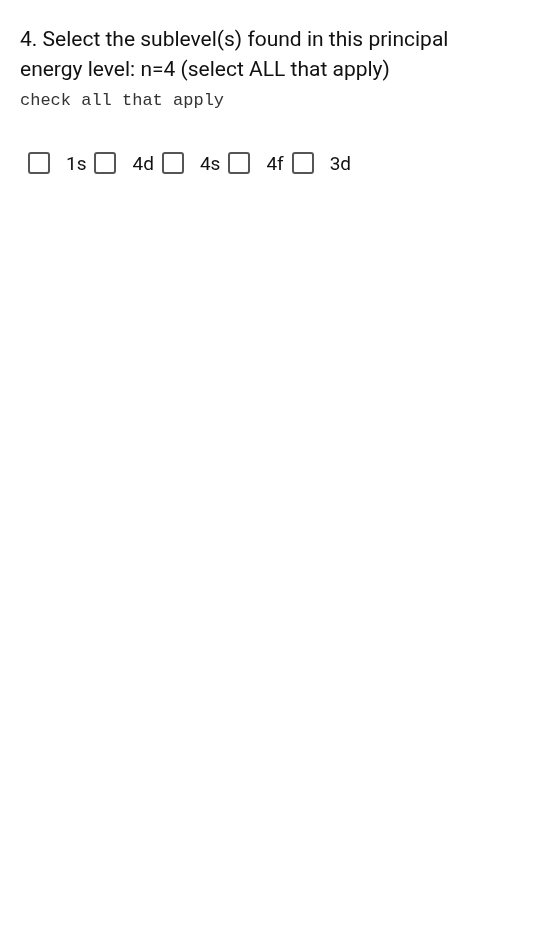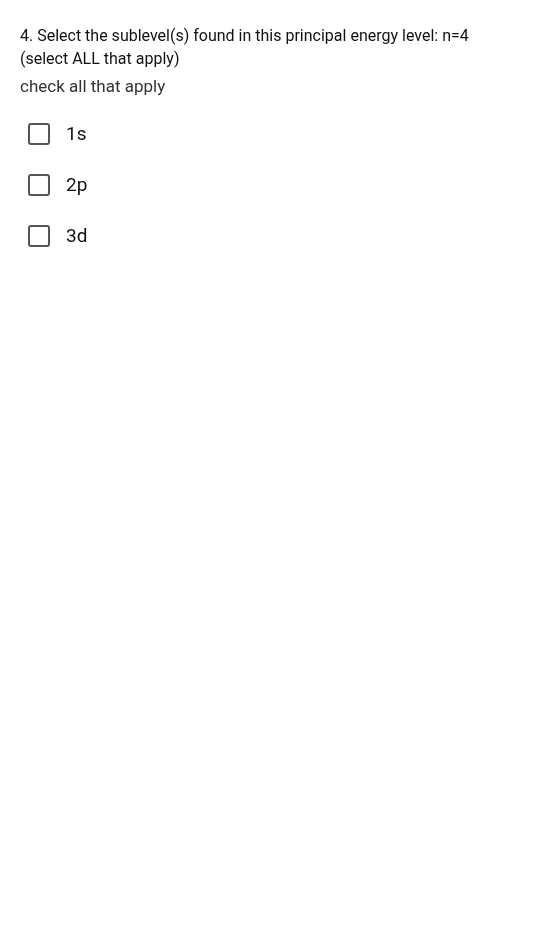--- a/index.html
+++ b/index.html
@@ -12,36 +12,36 @@
       width: 535px;
       min-height: 930px;
       background-color: #ffffff;
       font-family: 'Roboto', Arial, sans-serif;
       font-size: 18px;
       color: #1a1a1a;
       padding: 24px 20px;
     }
 
     .question-text {
-      font-size: 16px;
+      font-size: 21px;
       line-height: 1.45;
       margin-bottom: 6px;
       color: #111111;
     }
 
     .subtext {
       font-size: 17px;
       color: #333333;
-      margin-bottom: 12px;
+      margin-bottom: 28px;
+      font-family: Liberation Mono, monospace;
     }
 
     .options-list {
       list-style: none;
       display: flex;
-      flex-direction: column;
       gap: 0;
     }
 
     .option-item {
       display: flex;
       align-items: center;
       padding: 14px 0 14px 8px;
       cursor: pointer;
       border-bottom: none;
     }
@@ -77,20 +77,28 @@
 <p class="question-text">4. Select the sublevel(s) found in this principal energy level: n=4   (select ALL that apply)</p>
 
 <p class="subtext">check all that apply</p>
 
 <ul class="options-list" id="options-list">
 <li class="option-item">
       <input type="checkbox" class="checkbox" id="opt-1s" style="">
       <label class="option-label" for="opt-1s">1s</label>
     </li>
     <li class="option-item">
-      <input type="checkbox" class="checkbox" id="opt-2p" style="">
-      <label class="option-label" for="opt-2p">2p</label>
+      <input type="checkbox" class="checkbox" id="opt-4d" style="">
+      <label class="option-label" for="opt-4d">4d</label>
+    </li>
+    <li class="option-item">
+      <input type="checkbox" class="checkbox" id="opt-4s" style="">
+      <label class="option-label" for="opt-4s">4s</label>
+    </li>
+    <li class="option-item">
+      <input type="checkbox" class="checkbox" id="opt-4f" style="">
+      <label class="option-label" for="opt-4f">4f</label>
     </li>
     <li class="option-item">
       <input type="checkbox" class="checkbox" id="opt-3d" style="">
       <label class="option-label" for="opt-3d">3d</label>
     </li>
   </ul>
 
 </body></html>

